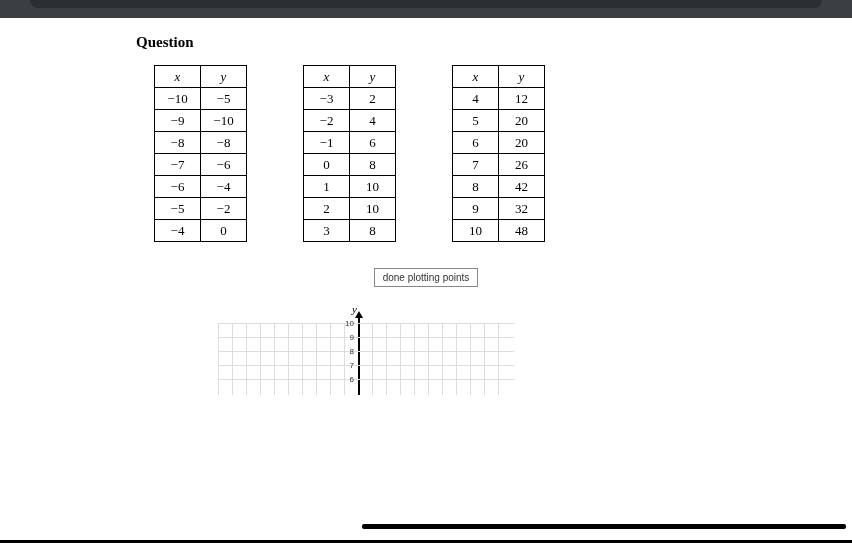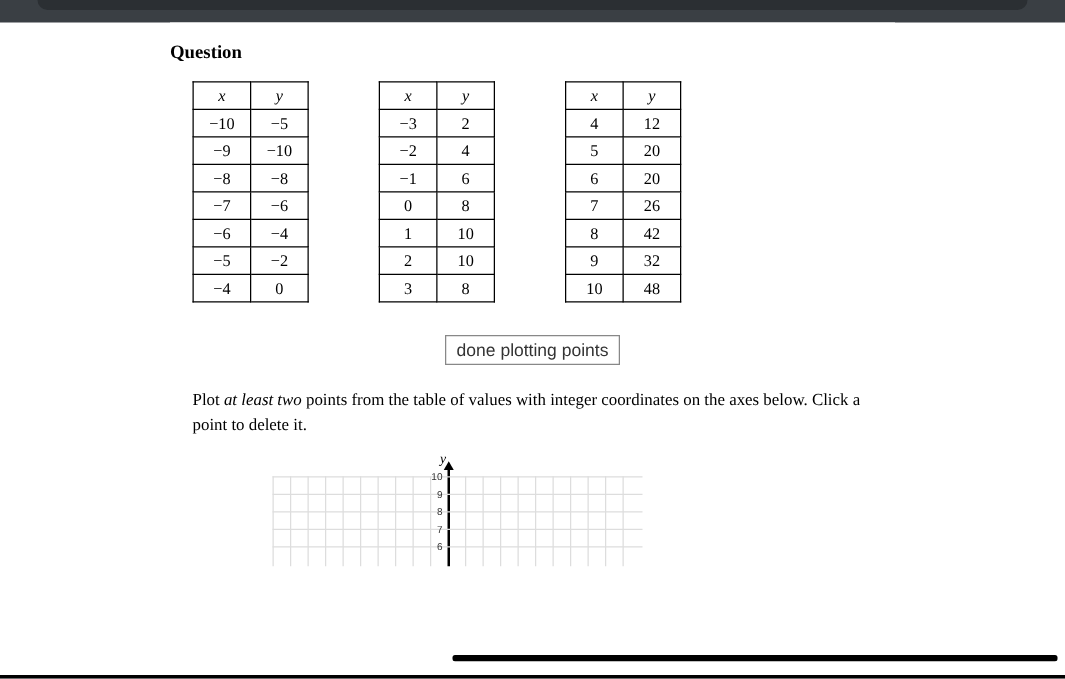--- a/index.html
+++ b/index.html
@@ -74,21 +74,21 @@
   vertical-align: middle;
   font-weight: normal;
 }
 table.vals th {
   font-style: italic;
 }
 .done-btn {
   display: block;
   margin: 0 auto 18px auto;
   font-family: Arial, sans-serif;
-  font-size: 14px;
+  font-size: 10px;
   padding: 3px 8px;
   border: 1px solid #888;
   background: #fff;
   cursor: pointer;
   color: #333;
 }
 .instruction {
   font-family: Georgia, serif;
   font-size: 13.5px;
   line-height: 1.5;
@@ -294,23 +294,20 @@
       <tr>
             <td>10</td>
             <td>48</td>
           </tr>
     </tbody>
       </table>
   </div>
 
   <button class="done-btn">done plotting points</button>
 
-  <div class="instruction">
-    <span>Plot </span><em>at least two</em><span> points from the table of values with integer coordinates on the axes below. Click a point to delete it.</span>
-  </div>
 
   <div class="graph-area">
     <div class="y-label">y</div>
     <div class="axis-arrow"></div>
     <div class="y-axis"></div>
     <div class="grid">
       <div class="grid-line-h" style="top:0px"></div>
       <div class="grid-line-h" style="top:14px"></div>
       <div class="grid-line-h" style="top:28px"></div>
       <div class="grid-line-h" style="top:42px"></div>

